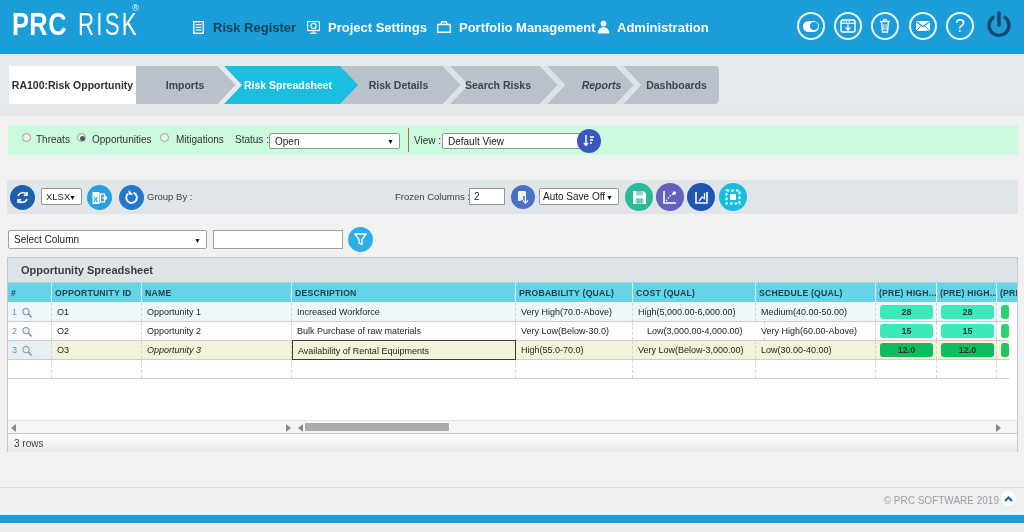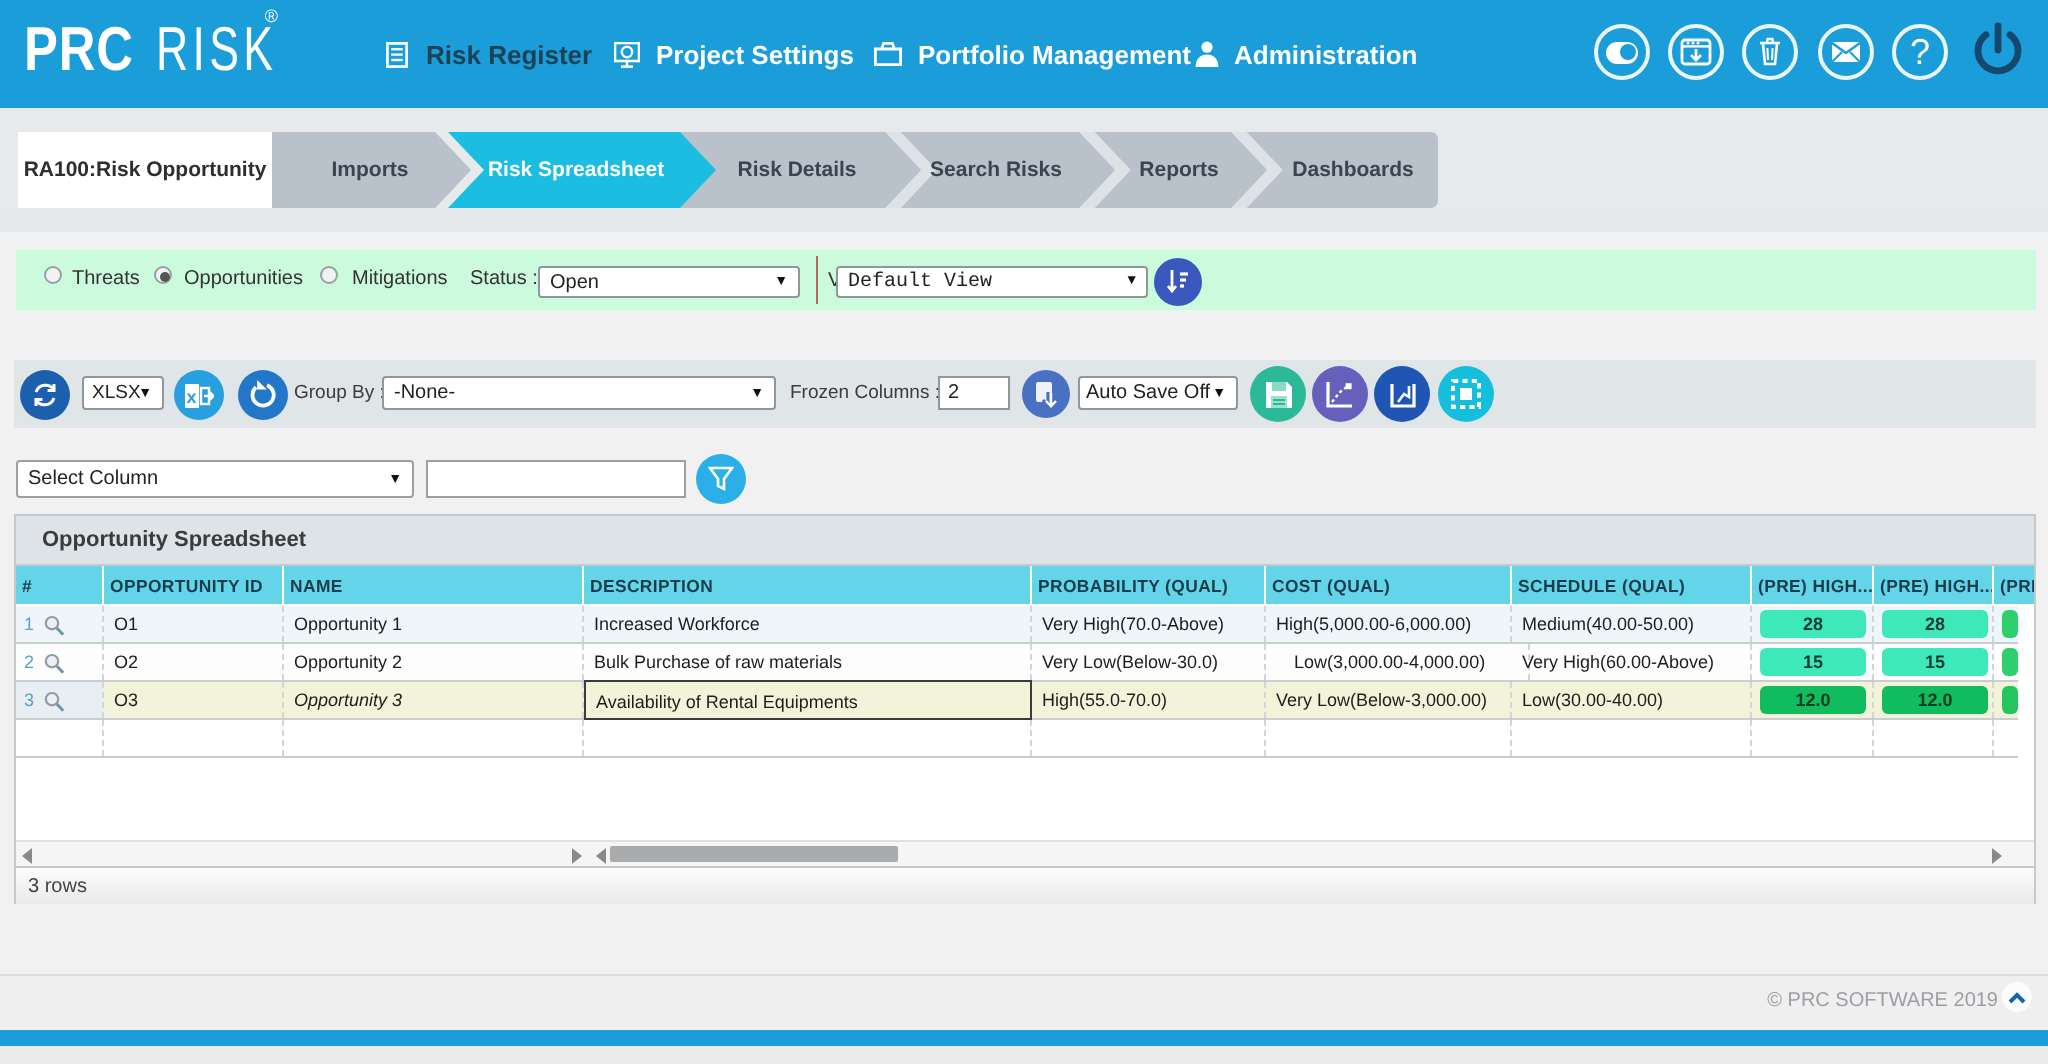--- a/index.html
+++ b/index.html
@@ -154,37 +154,37 @@
     <path d="M541 0 L559 19 L541 38 L546 38 L564 19 L546 0 Z" fill="#dde2e6" stroke="#dde2e6" stroke-width="2"></path>
     <path d="M617 0 L635 19 L617 38 L622 38 L640 19 L622 0 Z" fill="#dde2e6" stroke="#dde2e6" stroke-width="2"></path>
 
     <path d="M224 0 L340 0 L358 19 L340 38 L224 38 L242 19 Z" fill="#1bbde0"></path>
   </svg>
   <div class="tabtxt abs" style="left:9px; width:127px; color:#2e2e2e; font-size:10.5px;">RA100:Risk Opportunity</div>
   <div class="tabtxt abs" style="left:234px; width:108px; color:#fff;">Risk Spreadsheet</div>
   <div class="tabtxt abs" style="left:136px; width:98px;">Imports</div>
   <div class="tabtxt abs" style="left:462px; width:72px;">Search Risks</div>
   <div class="tabtxt abs" style="left:358px; width:81px;">Risk Details</div>
-  <div class="tabtxt abs" style="left:561px; width:57px;">Reports</div>
+  <div class="tabtxt abs" style="left:573px; width:57px;font-style:italic;">Reports</div>
   <div class="tabtxt abs" style="left:637px; width:79px;">Dashboards</div>
 </div>
 
 <div class="abs" id="greenbar">
   <span class="radio abs" style="left:14px; top:8px;"></span>
   <span class="abs gtxt" style="left:28px;">Threats</span>
   <span class="radio sel abs" style="left:69px; top:8px;"></span>
   <span class="abs gtxt" style="left:84px;">Opportunities</span>
   <span class="radio abs" style="left:152px; top:8px;"></span>
   <span class="abs gtxt" style="left:168px;">Mitigations</span>
   <span class="abs gtxt" style="left:227px;">Status :</span>
 </div>
 <div class="abs selbox" style="left:269px; top:133px; width:131px; height:16px;">Open<span class="car">▼</span></div>
 <div class="abs" style="left:408px; top:128px; width:1px; height:24px; background:#b06a5a;"></div>
 <div class="abs" style="left:414px; top:135px; font-size:10px; color:#333;">View :</div>
-<div class="abs selbox" style="left:418px; top:133px; width:156px; height:16px;font-family:Liberation Mono, monospace;">Default View<span class="car">▼</span></div>
+<div class="abs selbox" style="left:442px; top:133px; width:156px; height:16px;">Default View<span class="car">▼</span></div>
 <div class="abs circ" style="left:577px; top:129px; width:24px; height:24px; background:#3a57bd;">
   <svg width="14" height="14" viewBox="0 0 14 14">
     <path d="M4 1 L4 11 M2 9 L4 11.5 L6 9" fill="none" stroke="#fff" stroke-width="1.4"></path>
     <line x1="8" y1="3" x2="12" y2="3" stroke="#fff" stroke-width="1.6"></line>
     <line x1="8" y1="6" x2="11" y2="6" stroke="#fff" stroke-width="1.6"></line>
     <line x1="8" y1="9" x2="10" y2="9" stroke="#fff" stroke-width="1.6"></line>
   </svg>
 </div>
 
 <div class="abs" id="toolbar">
@@ -208,21 +208,20 @@
     </svg>
   </div>
 
   <div class="circ" style="left:112px; top:5px; width:25px; height:25px; background:#2277c8;">
     <svg width="15" height="15" viewBox="0 0 15 15">
       <path d="M4 3.6 A5.3 5.3 0 1 0 9.5 2.6" fill="none" stroke="#fff" stroke-width="1.9"></path>
       <path d="M4.6 0 L4.6 4.8 L9.4 4.8 Z" fill="#fff"></path>
     </svg>
   </div>
   <div style="position:absolute; left:140px; top:11px; font-size:9.5px; color:#3c3c3c;">Group By :</div>
-  <div class="selbox" style="position:absolute; left:184px; top:8px; width:197px; height:17px;">-None-<span class="car">▼</span></div>
   <div style="position:absolute; left:388px; top:11px; font-size:9.5px; color:#3c3c3c;">Frozen Columns :</div>
   <div style="position:absolute; left:462px; top:8px; width:36px; height:17px; background:#fff; border:1px solid #8f969c; font-size:10px; color:#222; padding:2px 0 0 4px;">2</div>
 
   <div class="circ" style="left:504px; top:5px; width:24px; height:24px; background:#4a70c4;">
     <svg width="14" height="14" viewBox="0 0 14 14">
       <rect x="2" y="1" width="8" height="10" rx="1" fill="#fff" opacity="0.9"></rect>
       <path d="M8 6 L8 12 M5.5 10 L8 12.6 L10.5 10" fill="none" stroke="#4a70c4" stroke-width="1.6"></path>
       <path d="M8 6 L8 12 M5.5 10 L8 12.6 L10.5 10" fill="none" stroke="#fff" stroke-width="1.2" transform="translate(1.5,0.5)"></path>
     </svg>
   </div>

